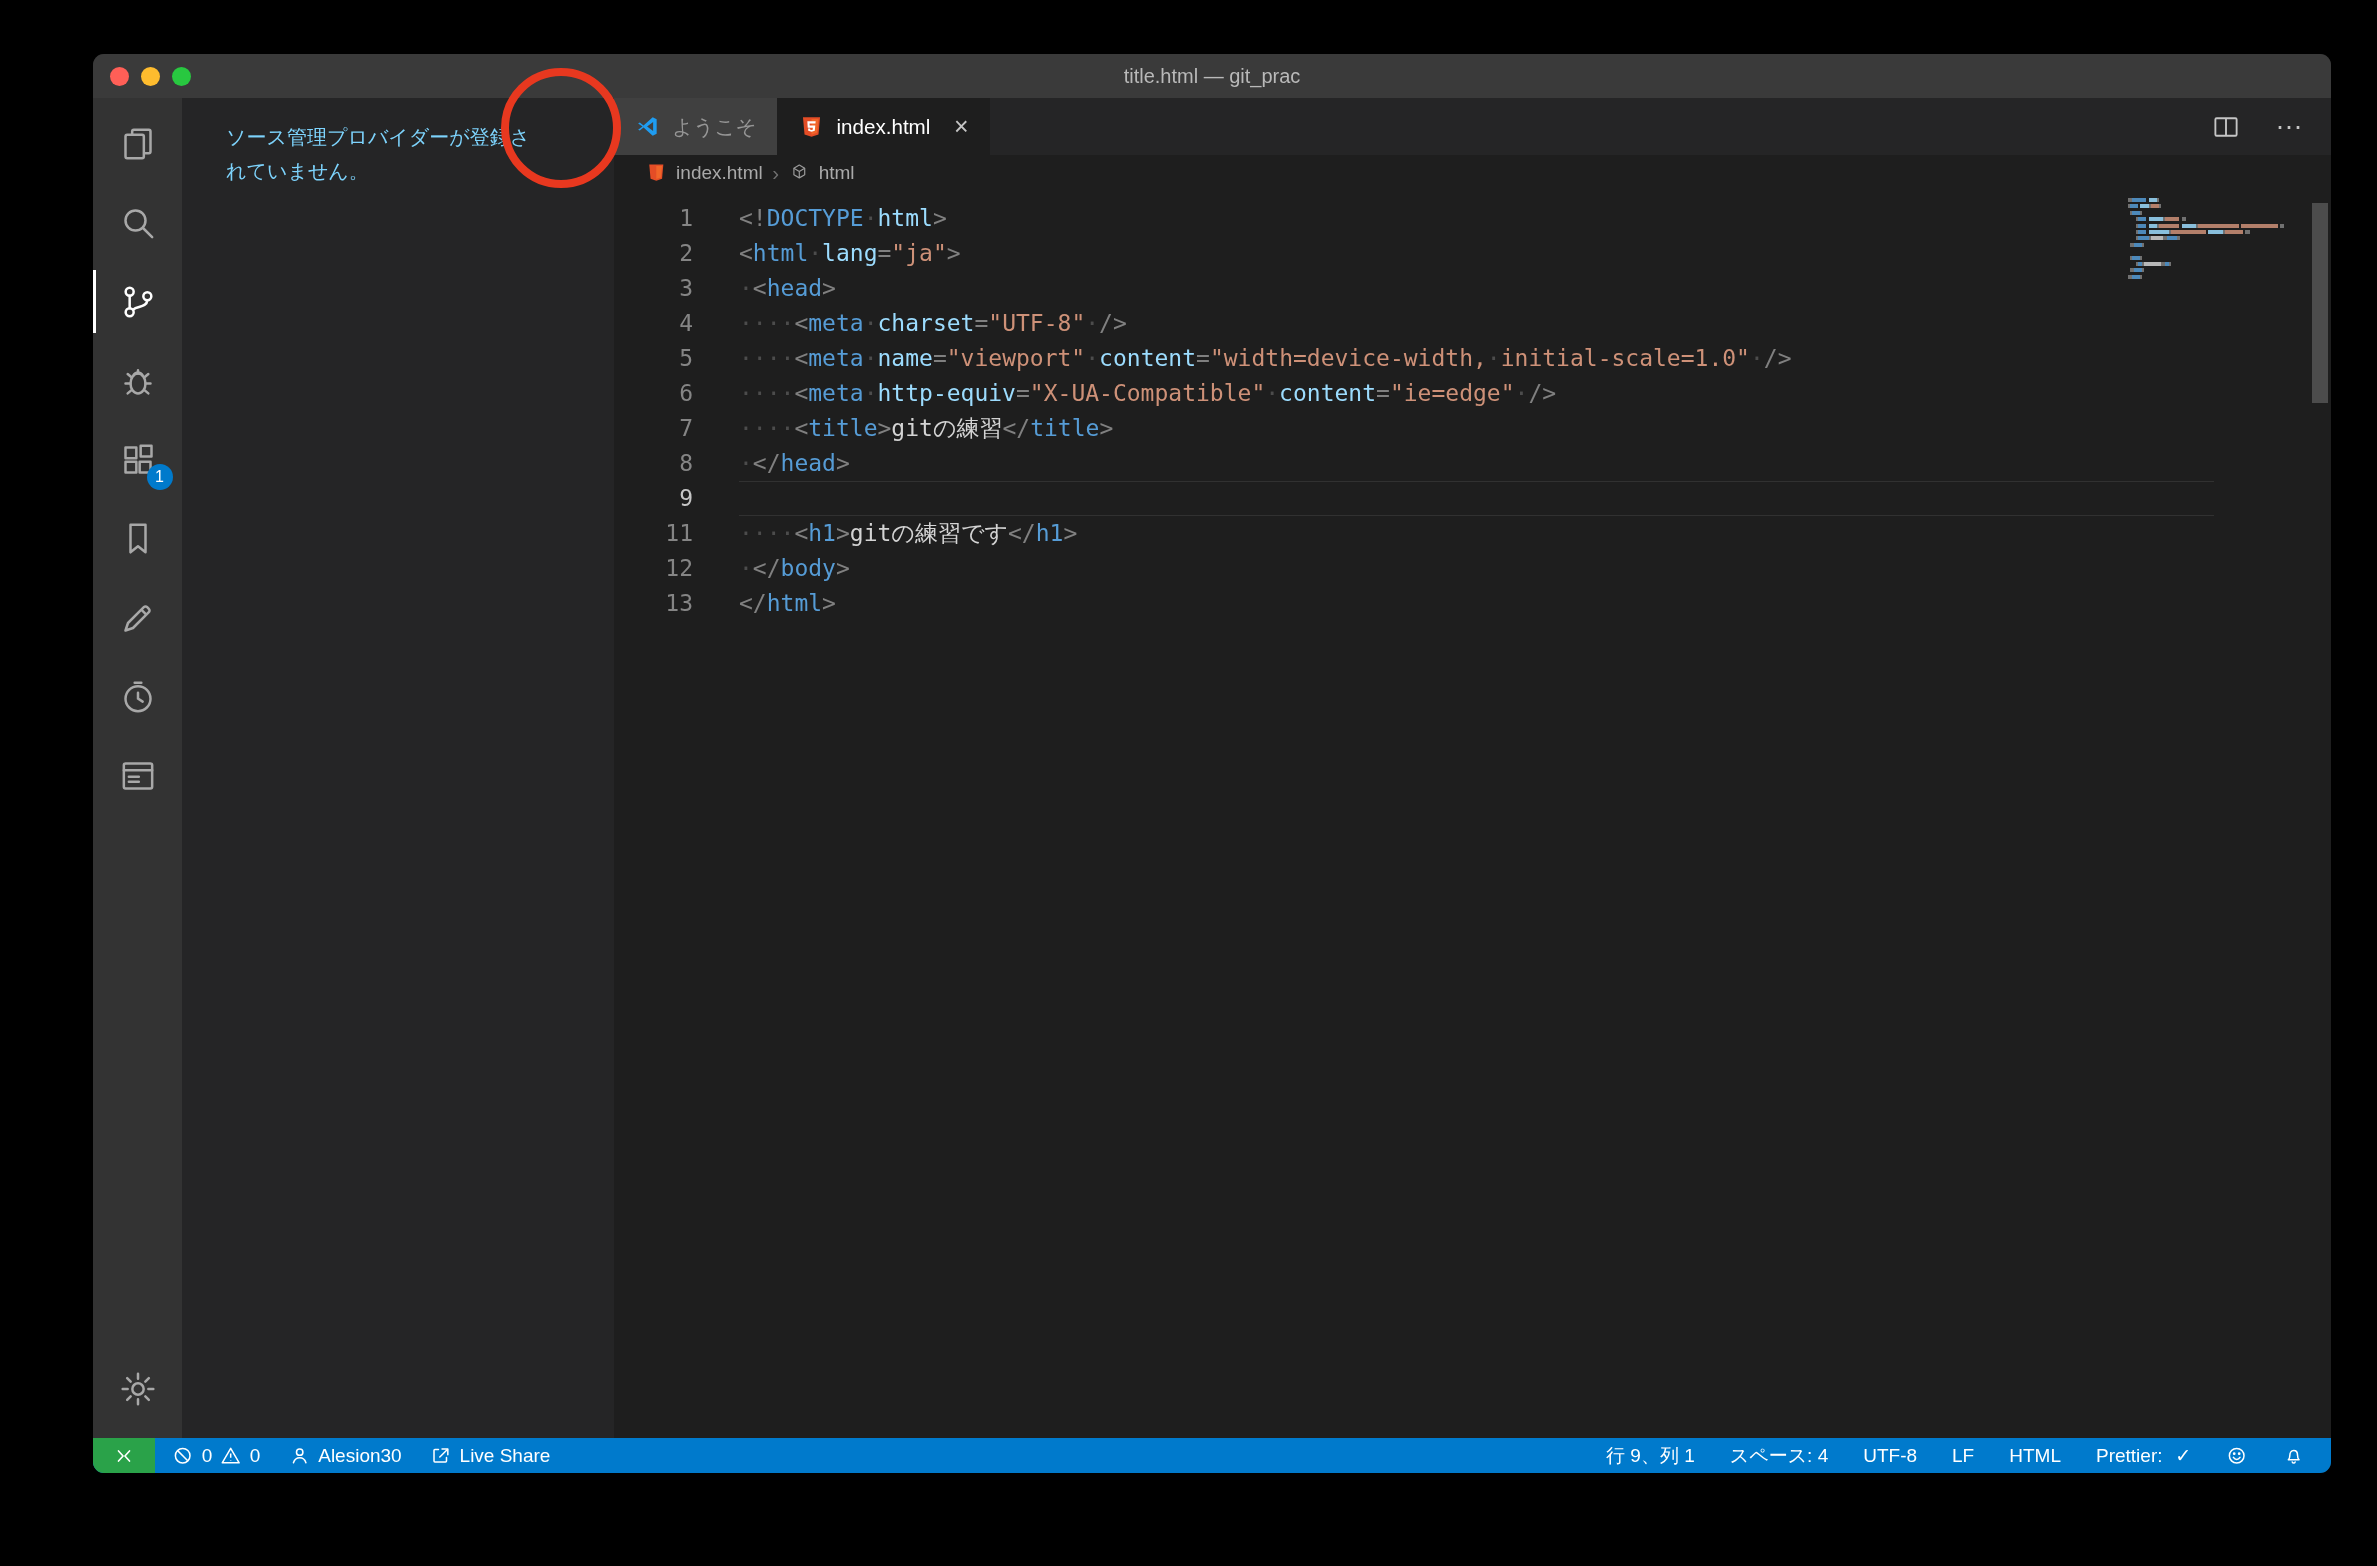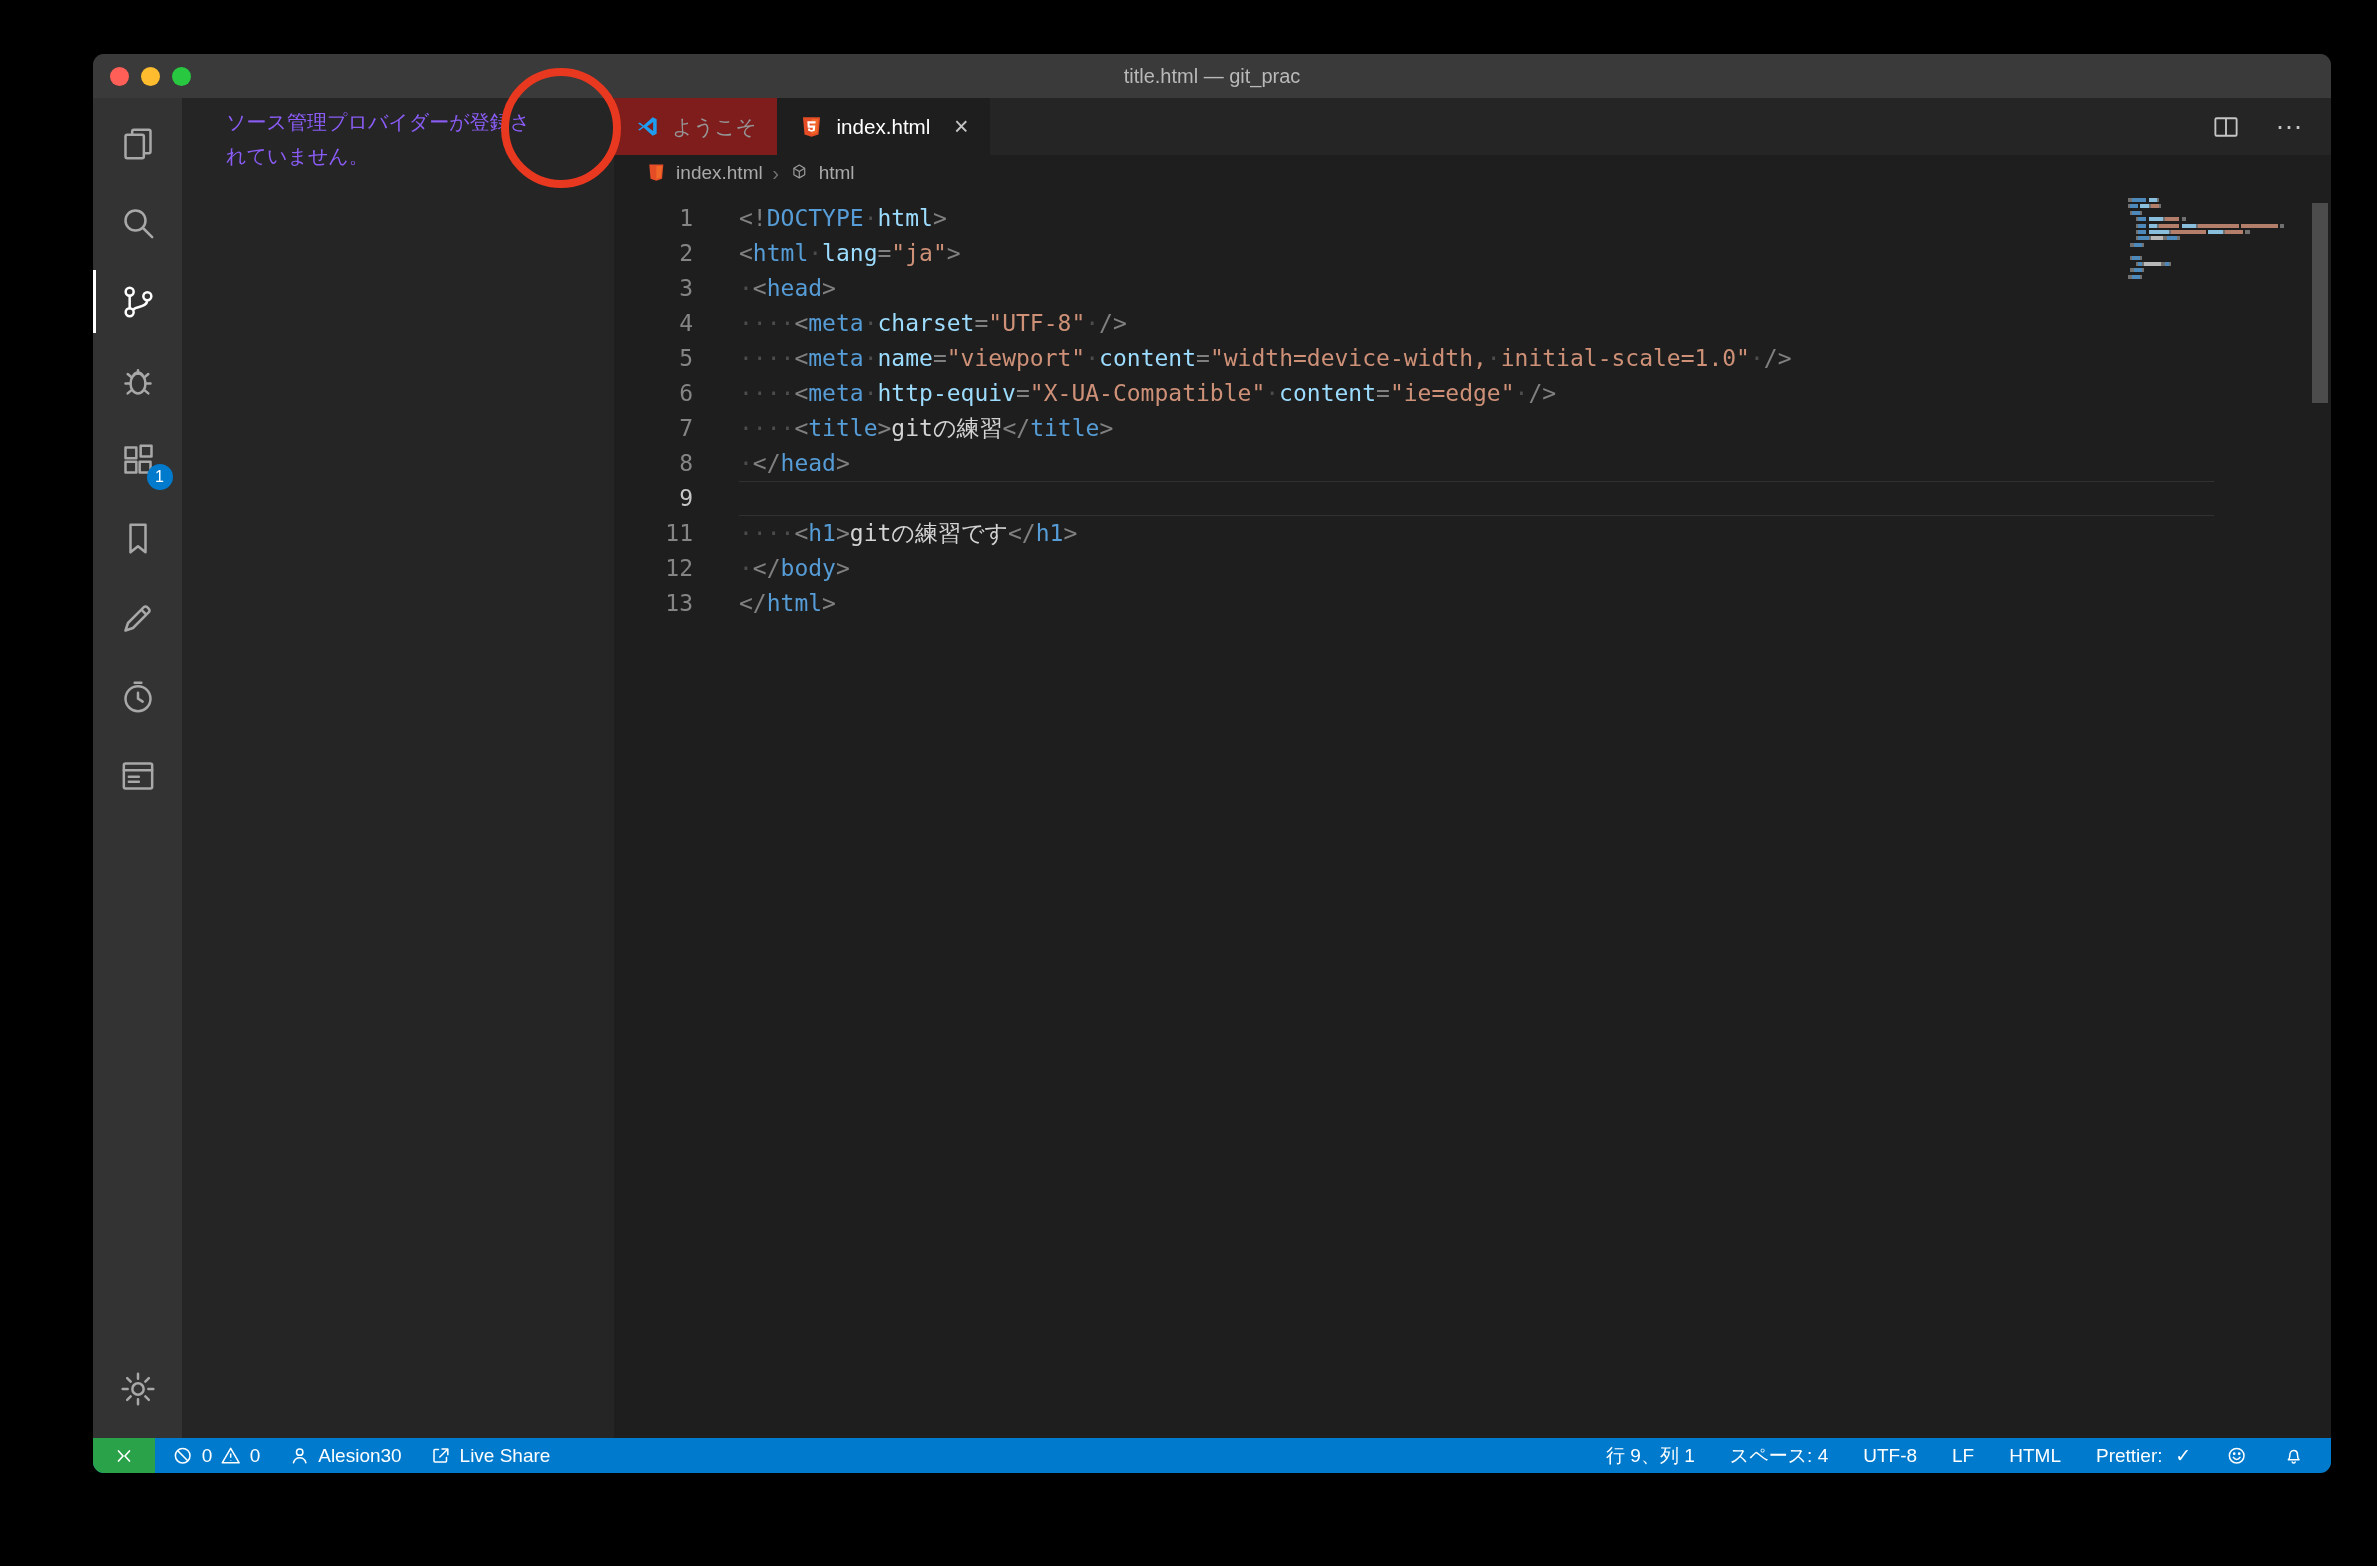--- a/index.html
+++ b/index.html
@@ -27,27 +27,27 @@
   .badge{position:absolute;right:9.5px;bottom:9.5px;min-width:26px;height:26px;border-radius:50%;
     background:#007acc;color:#fff;font-size:16px;display:flex;align-items:center;justify-content:center}
   .ab-bottom{margin-top:auto;margin-bottom:9.5px}
 
   
   .sidebar{width:432px;background:#252526;display:flex;flex-direction:column;position:relative;flex:0 0 auto}
   .sidebar-header{height:62px;display:flex;align-items:center;padding-left:44px;color:#bbb;font-size:17.4px;
     letter-spacing:0.8px;position:relative;flex:0 0 auto}
   .add-btn{position:absolute;right:32px;top:9.5px;width:43px;height:43px;display:flex;align-items:center;
     justify-content:center;color:#d7d7d7;font-size:40px;font-weight:300;line-height:1}
-  .sidebar-msg{margin:7px 0 0 44px;width:305px;color:#8b5cf6;font-size:20px;line-height:34px;word-break:break-all}
+  .sidebar-msg{margin:22px 0 0 44px;width:305px;color:#7dd3fc;font-size:20px;line-height:34px;word-break:break-all}
 
   
   .editor{flex:1;display:flex;flex-direction:column;min-width:0;background:#1e1e1e}
   .tabbar{height:57px;background:#252526;display:flex;align-items:stretch;flex:0 0 auto}
   .tab{display:flex;align-items:center;gap:12.7px;padding:0 20.6px;font-size:20.6px;border-right:0.8px solid #1e1e1e}
-  .tab.inactive{background:#7f1d1d;color:#969696}
+  .tab.inactive{background:#404040;color:#969696}
   .tab.active{background:#1e1e1e;color:#fff}
   .tab svg{width:25px;height:25px}
   .tab .close{font-size:25px;color:#c5c5c5;margin-left:11px;line-height:1}
   .editor-actions{margin-left:auto;display:flex;align-items:center;gap:35px;padding-right:28.5px;color:#c5c5c5;font-size:27px}
   .editor-actions svg{width:30px;height:30px}
 
   .breadcrumb{height:35px;display:flex;align-items:center;gap:9.5px;padding-left:32px;color:#a9a9a9;
     font-size:19px;background:#1e1e1e;flex:0 0 auto}
   .breadcrumb svg{width:20.6px;height:20.6px}
   .crumb-sep{color:#707070;font-size:20.6px}

